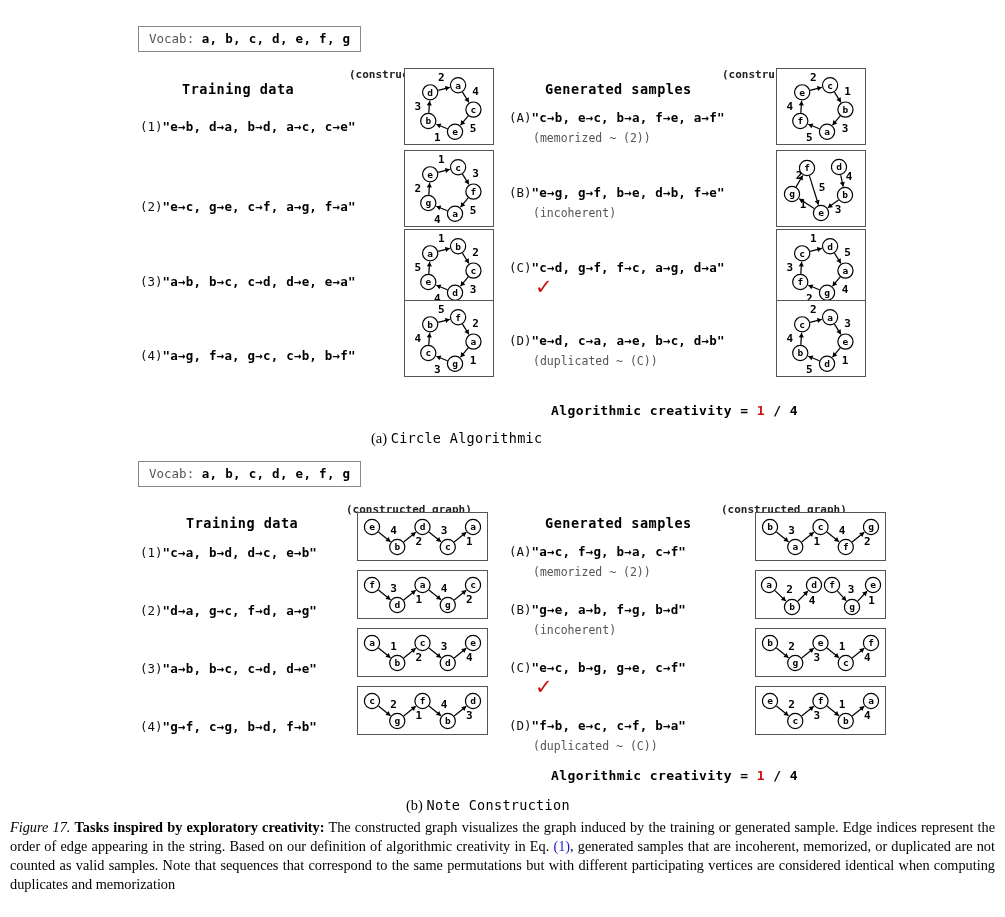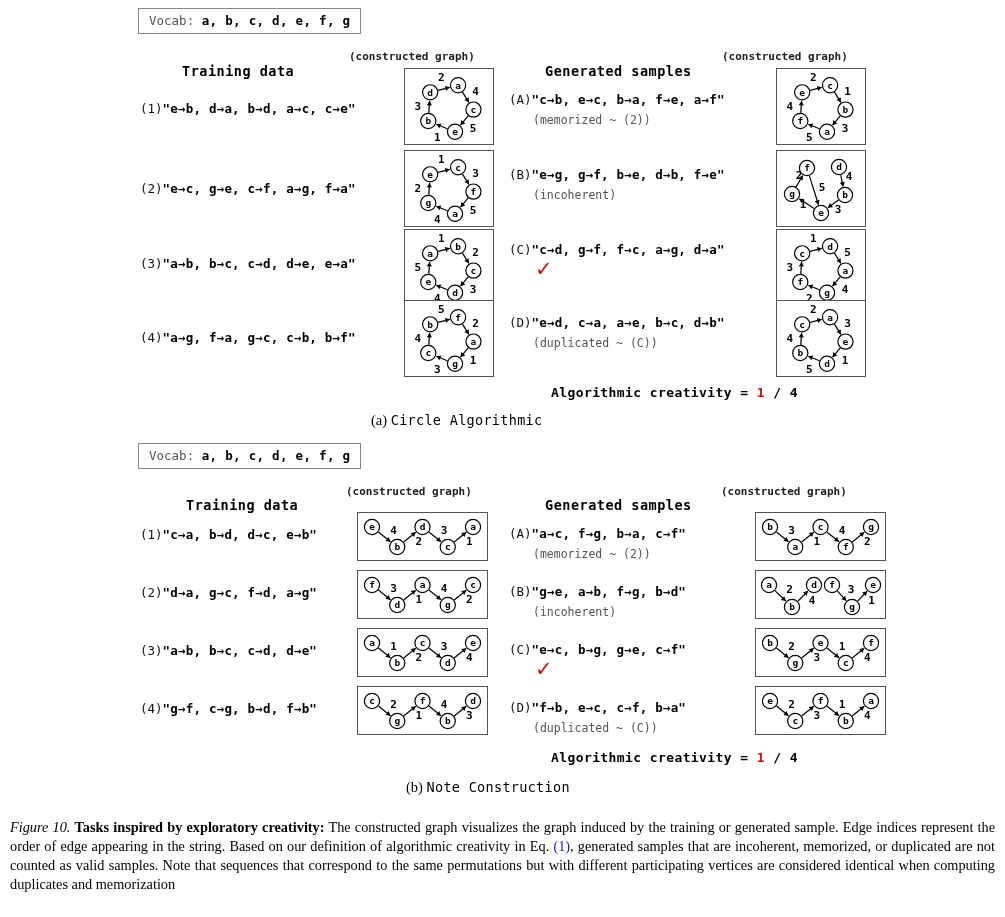--- a/index.html
+++ b/index.html
@@ -5,21 +5,21 @@
   * { box-sizing: border-box; }
   html, body { margin:0; padding:0; }
   body {
     width:1005px; height:917px;
     background:#ffffff;
     font-family:"Liberation Serif", serif;
     color:#000;
     position:relative;
     overflow:hidden;
   }
-  .abs { position:absolute; }
+  .abs { position:absolute;margin-top:18px; }
 
   
   .vocab-box {
     border:1.5px solid #888;
     padding:4px 10px 5px 10px;
     font-family:"DejaVu Sans Mono", monospace;
     font-size:12.5px;
     white-space:nowrap;
     background:#fff;
     display:inline-block;
@@ -666,15 +666,15 @@
   <span>/</span>
   <span>4</span>
 </div>
 
 <div class="abs subcap" style="left:406px; top:779px;">
   <span>(b)</span>
   <span class="cap-mono">Note Construction</span>
 </div>
 
 <div class="figcap">
-  <span class="ital">Figure 10.</span>
+  <span class="ital">Figure 17.</span>
   <span class="bold">Tasks inspired by exploratory creativity:</span><span> The constructed graph visualizes the graph induced by the training or generated sample. Edge indices represent the order of edge appearing in the string. Based on our definition of algorithmic creativity in Eq. </span><span class="lnk">(1)</span><span>, generated samples that are incoherent, memorized, or duplicated are not counted as valid samples. Note that sequences that correspond to the same permutations but with different participating vertices are considered identical when computing duplicates and memorization</span>
 </div>
 
 </body></html>

